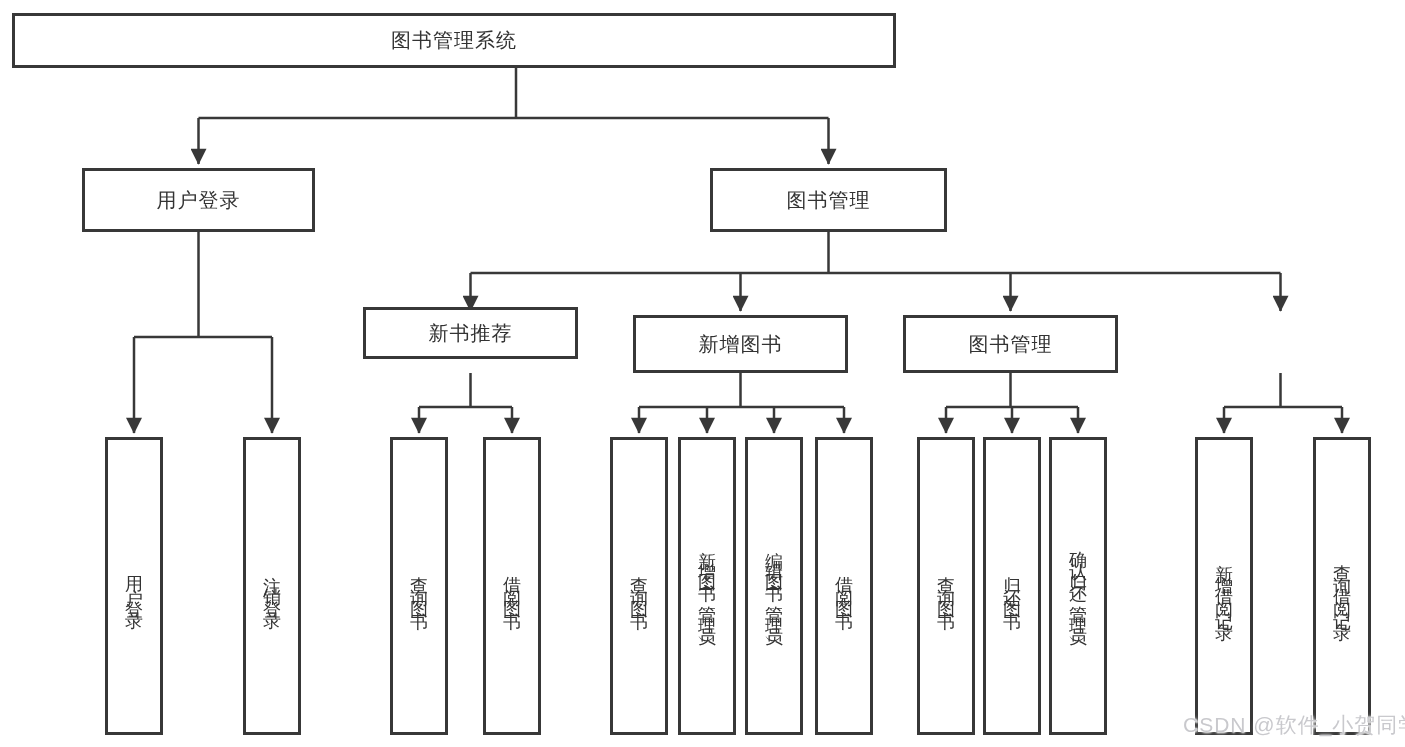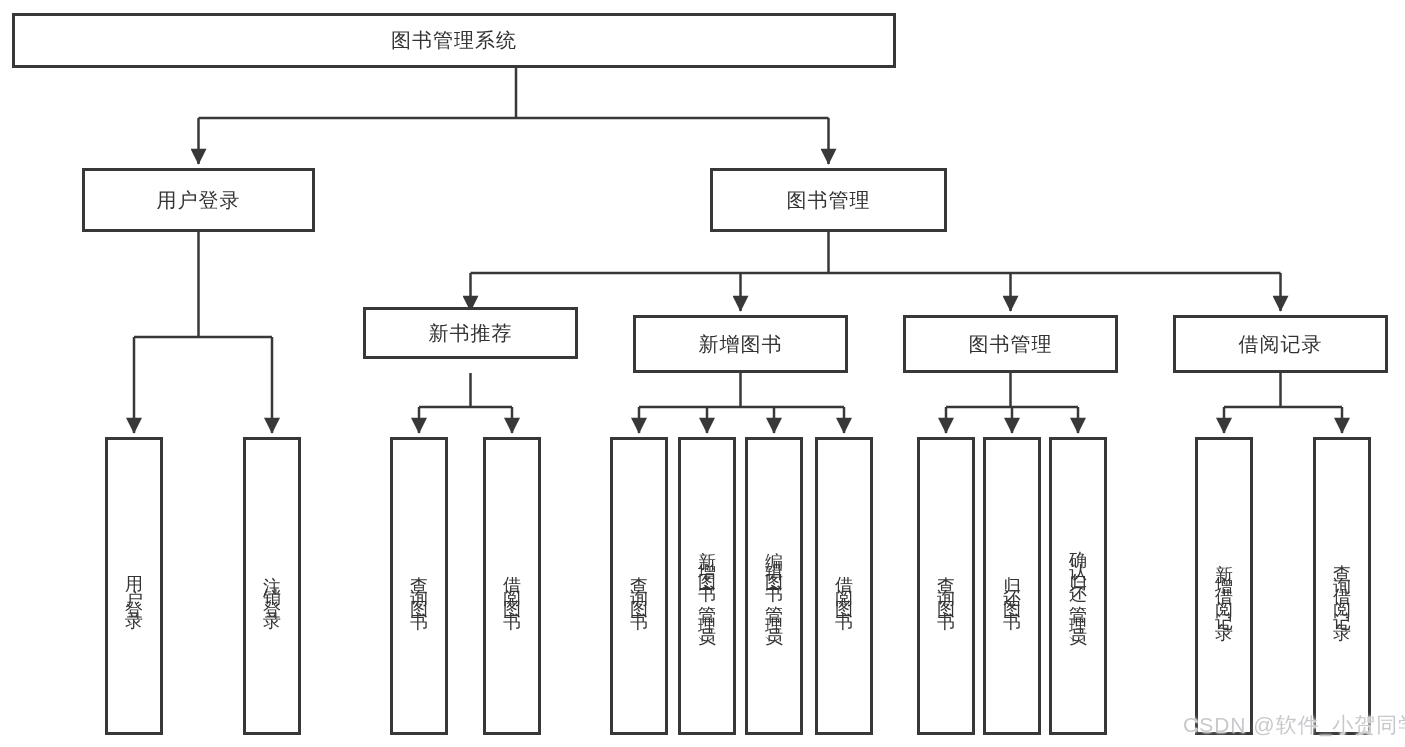--- a/index.html
+++ b/index.html
@@ -121,23 +121,20 @@
 
   <div class="box" style="left:363px; top:307px; width:215px; height:52px;">
     <span>新书推荐</span>
   </div>
   <div class="box" style="left:633px; top:315px; width:215px; height:58px;">
     <span>新增图书</span>
   </div>
   <div class="box" style="left:903px; top:315px; width:215px; height:58px;">
     <span>图书管理</span>
   </div>
-  <div class="box" style="left:1173px; top:315px; width:215px; height:58px;">
-    <span>借阅记录</span>
-  </div>
 
   <div class="box leaf" style="left:105px; top:437px; width:58px; height:298px;">
     <span class="vtext">用户登录</span>
   </div>
   <div class="box leaf" style="left:243px; top:437px; width:58px; height:298px;">
     <span class="vtext">注销登录</span>
   </div>
 
   <div class="box leaf" style="left:390px; top:437px; width:58px; height:298px;">
     <span class="vtext">查询图书</span>

